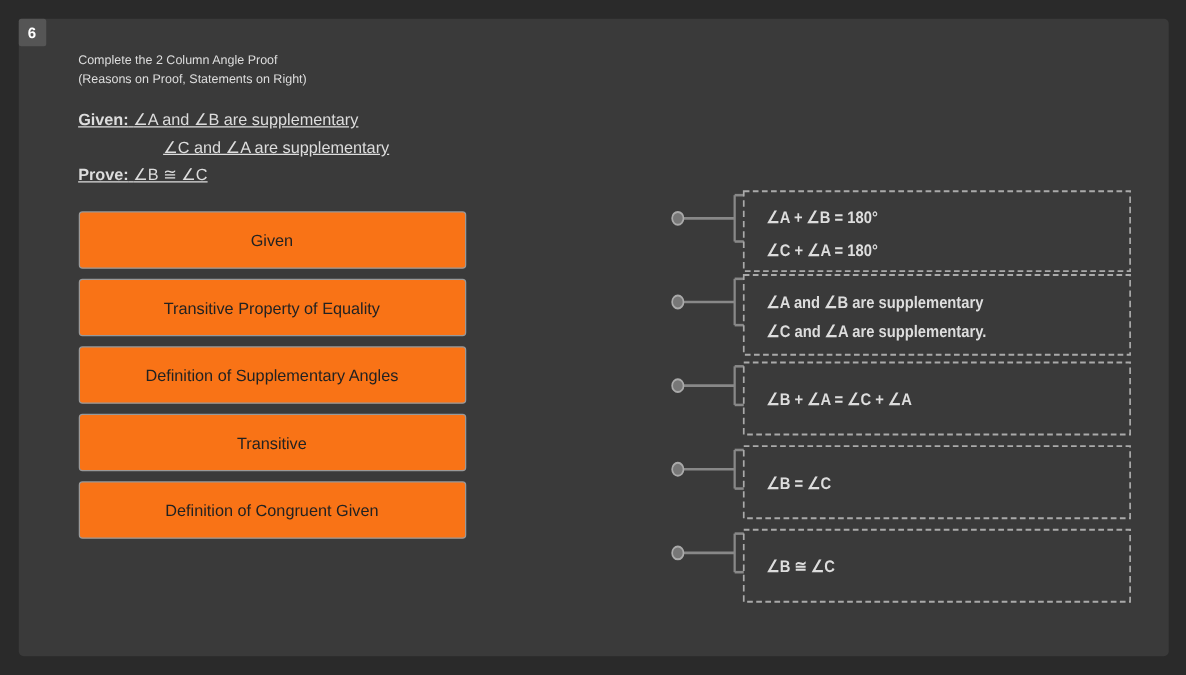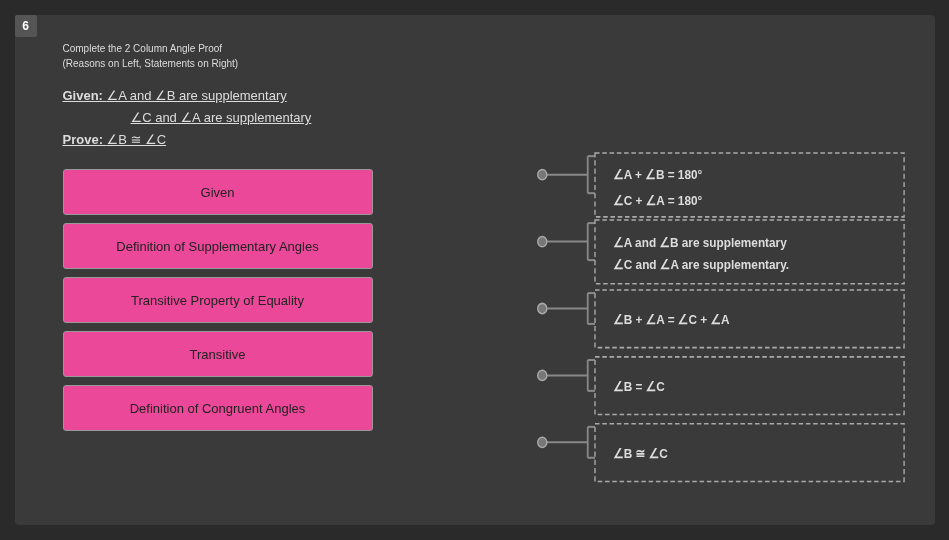--- a/index.html
+++ b/index.html
@@ -62,21 +62,21 @@
     .given-info .label {
       font-weight: bold;
     }
     .reason-boxes {
       margin-left: 28px;
       display: flex;
       flex-direction: column;
       gap: 8px;
     }
     .reason-box {
-      background: #ec4899;
+      background: #f97316;
       border: 1px solid #999;
       border-radius: 3px;
       color: #222;
       font-size: 13px;
       text-align: center;
       padding: 10px 14px;
       width: 310px;
       height: 46px;
       display: flex;
       align-items: center;
@@ -110,45 +110,45 @@
   </style>
 </head>
 <body>
 
 <div class="main-container">
   <div class="step-badge">6</div>
 
   <div class="left-panel">
     <div class="instructions">
       <div>Complete the 2 Column Angle Proof</div>
-      <div>(Reasons on Left, Statements on Right)</div>
+      <div>(Reasons on Proof, Statements on Right)</div>
     </div>
     <div class="given-info">
       <span class="label">Given:</span>
       <span>∠A and ∠B are supplementary</span><br>
       <span style="margin-left:68px;">∠C and ∠A are supplementary</span><br>
       <span class="label">Prove:</span>
       <span>∠B ≅ ∠C</span>
     </div>
 
     <div class="reason-boxes">
       <div class="reason-box">
         <span>Given</span>
       </div>
       <div class="reason-box">
+        <span>Transitive Property of Equality</span>
+      </div>
+      <div class="reason-box">
         <span>Definition of Supplementary Angles</span>
       </div>
       <div class="reason-box">
-        <span>Transitive Property of Equality</span>
-      </div>
-      <div class="reason-box">
         <span>Transitive</span>
       </div>
       <div class="reason-box">
-        <span>Definition of Congruent Angles</span>
+        <span>Definition of Congruent Given</span>
       </div>
     </div>
   </div>
 
   <div class="right-panel">
     <div class="proof-diagram">
       <svg class="connector-svg" viewBox="0 0 440 340" preserveAspectRatio="none">
 
         <line x1="30" y1="23" x2="80" y2="23" stroke="#888" stroke-width="2"></line>
 

